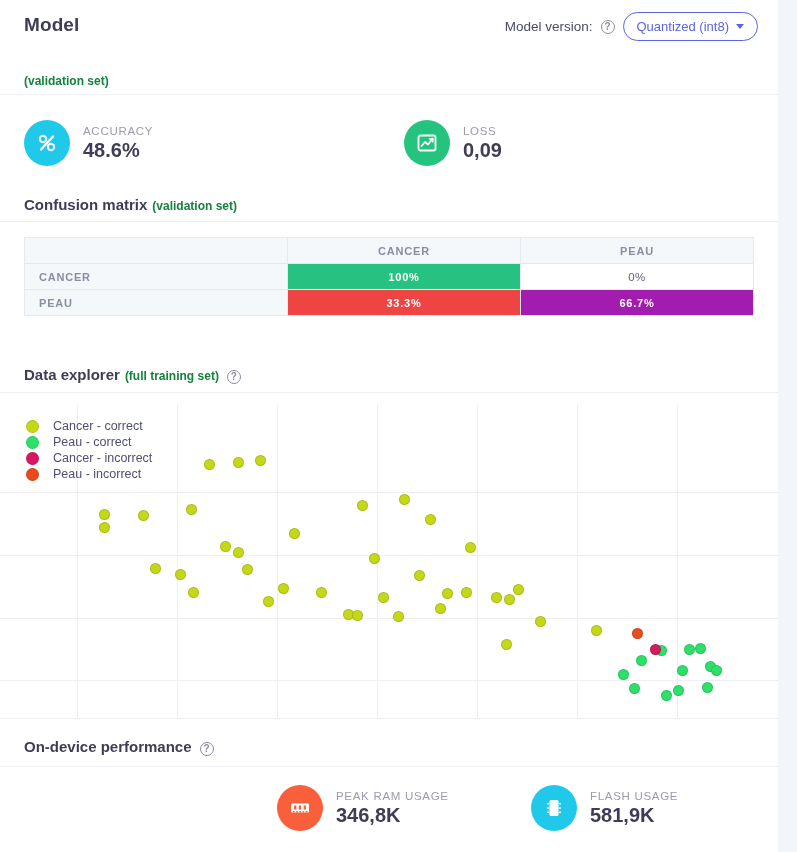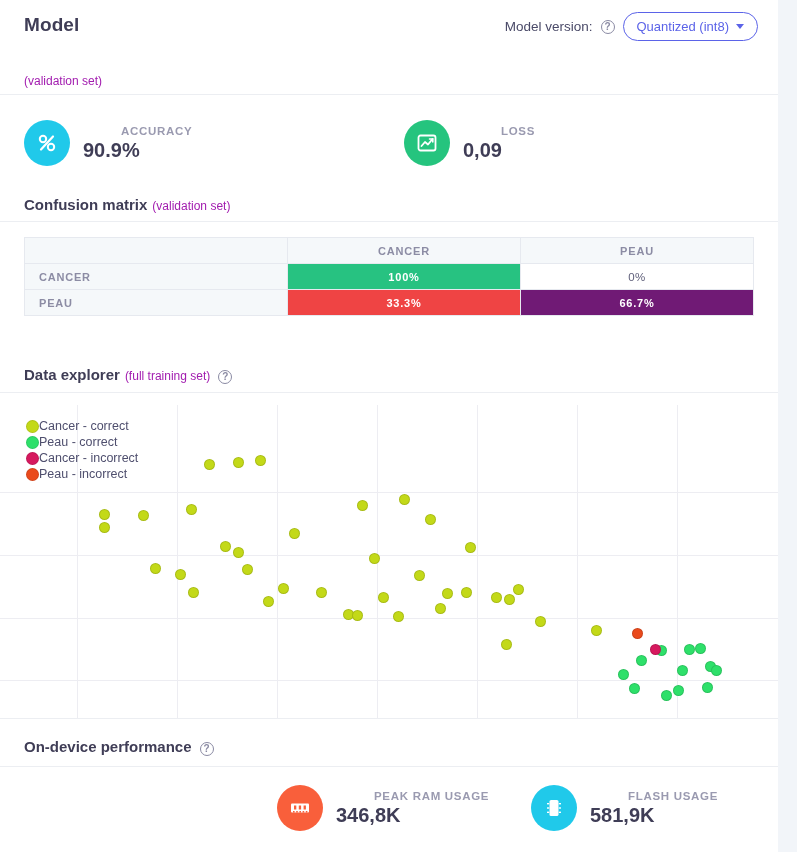--- a/index.html
+++ b/index.html
@@ -48,72 +48,72 @@
   .caret{
     width:0;height:0;border-left:4.5px solid transparent;border-right:4.5px solid transparent;
     border-top:5.5px solid #5b63e8;
   }
   
   .sec-h{
     position:absolute;left:24px;
     font-size:15px;font-weight:600;color:#3f3d56;
     display:flex;align-items:baseline;gap:5px;
   }
-  .sec-h .sub{font-size:12px;font-weight:400;color:#a21caf;}
+  .sec-h .sub{font-size:12px;font-weight:700;color:#15803d;}
   .divider{
     position:absolute;left:0;width:778px;height:1px;background:#eceef2;
   }
   
   .metric{
     position:absolute;display:flex;align-items:center;gap:13px;
   }
   .m-circle{
     width:46px;height:46px;border-radius:50%;
     display:flex;align-items:center;justify-content:center;flex:0 0 auto;
   }
   .m-txt{display:flex;flex-direction:column;gap:2px;}
-  .m-label{font-size:11.5px;color:#9a9ab0;letter-spacing:.7px;font-weight:700;margin-left:38px;}
+  .m-label{font-size:11.5px;color:#9a9ab0;letter-spacing:.7px;font-weight:400;}
   .m-value{font-size:20px;color:#3f3d56;font-weight:600;}
   
   .cm{
     position:absolute;left:24px;top:237px;width:730px;
     border:1px solid #e6e9ef;border-collapse:collapse;
     table-layout:fixed;
   }
   .cm td,.cm th{
     border:1px solid #e6e9ef;
     height:25px;font-size:11px;font-weight:600;letter-spacing:.8px;
     text-align:center;color:#8c8ca4;padding:0;
   }
   .cm .hdr-cell{background:#f5f8fa;}
   .cm .rowhdr{
     background:#f5f8fa;text-align:left;padding-left:14px;color:#8c8ca4;
     width:248px;
   }
   .cm .val{background:#ffffff;color:#5f5f7a;font-weight:400;letter-spacing:.4px;font-size:11.5px;}
   .cm .c-strong{background:#27c281;color:#ffffff;font-weight:700;font-size:11px;}
-  .cm .c-mid{background:#701a75;color:#ffffff;font-weight:600;font-size:11px;}
+  .cm .c-mid{background:#a21caf;color:#ffffff;font-weight:600;font-size:11px;}
   .cm .c-bad{background:#ef4444;color:#ffffff;font-weight:600;font-size:11px;}
   
   .plot-wrap{
     position:absolute;left:0;top:405px;width:778px;height:313px;
     overflow:hidden;
   }
   .gl{position:absolute;background:#ededf2;}
   .glh{height:1px;left:0;width:778px;}
   .glv{width:1px;top:0;height:313px;}
   .pt{
     position:absolute;width:11px;height:11px;border-radius:50%;
     box-sizing:border-box;border:1px solid rgba(0,0,0,.13);
   }
   .legend{
     position:absolute;left:26px;top:14px;
     display:flex;flex-direction:column;gap:2px;z-index:5;
   }
-  .lg-row{display:flex;align-items:center;gap:0;}
+  .lg-row{display:flex;align-items:center;gap:14px;}
   .lg-dot{width:11px;height:11px;border-radius:50%;flex:0 0 auto;border:1px solid rgba(0,0,0,.1);}
   .lg-txt{font-size:12.5px;color:#4f4f6e;}
 </style>
 </head>
 <body>
 
 <div class="card">
 
   <div class="hdr">
     <div class="hdr-title">Model</div>
@@ -135,21 +135,21 @@
   <div class="metric" style="left:24px;top:120px">
     <div class="m-circle" style="background:#20c9ea">
       <svg width="24" height="24" viewBox="0 0 24 24" aria-hidden="true">
         <circle cx="8" cy="8" r="3.2" fill="none" stroke="#fff" stroke-width="2"></circle>
         <circle cx="16" cy="16" r="3.2" fill="none" stroke="#fff" stroke-width="2"></circle>
         <line x1="18" y1="5.5" x2="6" y2="18.5" stroke="#fff" stroke-width="2.2" stroke-linecap="round"></line>
       </svg>
     </div>
     <div class="m-txt">
       <span class="m-label">ACCURACY</span>
-      <span class="m-value">90.9%</span>
+      <span class="m-value">48.6%</span>
     </div>
   </div>
 
   <div class="metric" style="left:404px;top:120px">
     <div class="m-circle" style="background:#25c47e">
       <svg width="24" height="24" viewBox="0 0 24 24" aria-hidden="true">
         <rect x="3.5" y="4.5" width="17" height="15" rx="2" fill="none" stroke="#fff" stroke-width="1.8"></rect>
         <polyline points="6.5,15 10,11 13,13.5 17.5,8" fill="none" stroke="#fff" stroke-width="1.8" stroke-linecap="round" stroke-linejoin="round"></polyline>
         <polyline points="14.5,8 17.8,8 17.8,11" fill="none" stroke="#fff" stroke-width="1.6" stroke-linecap="round"></polyline>
       </svg>

